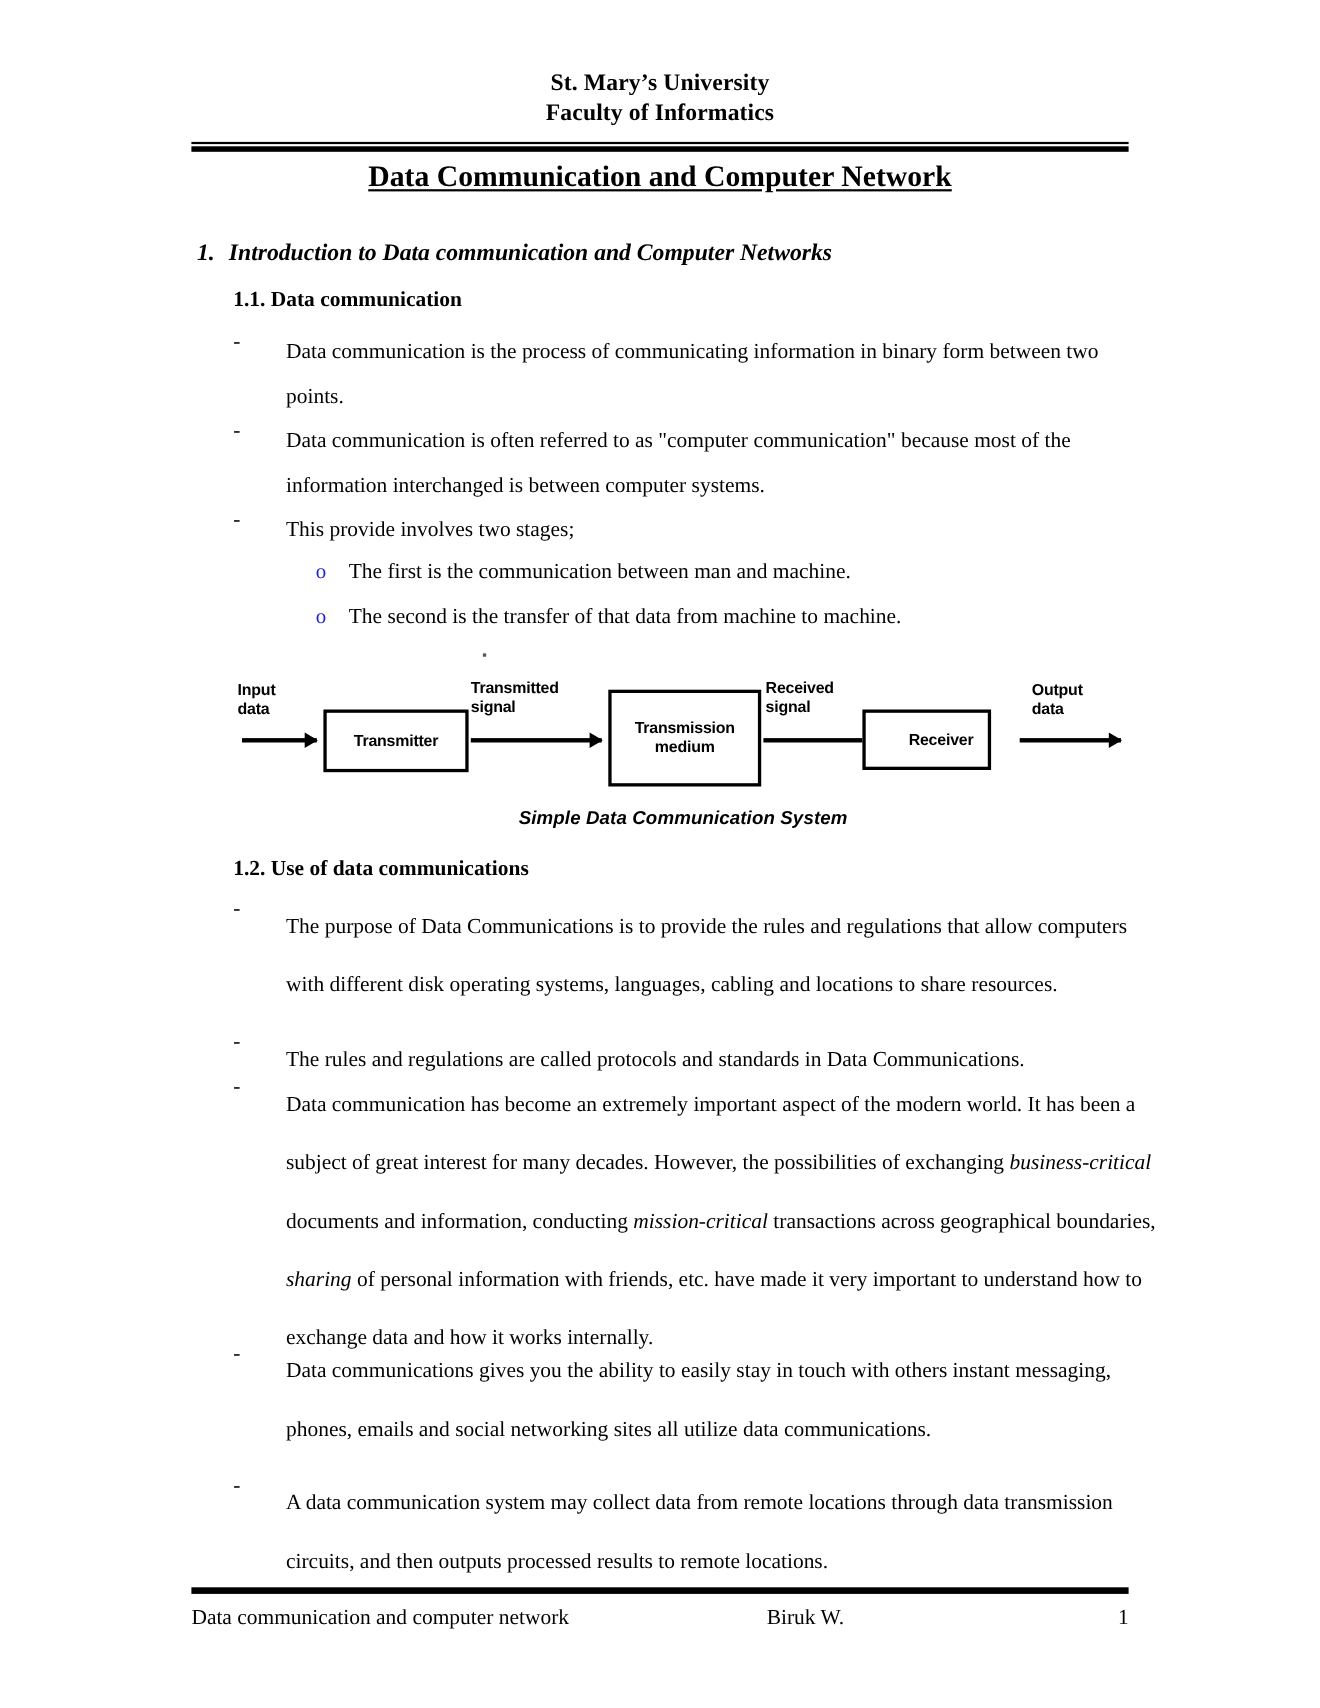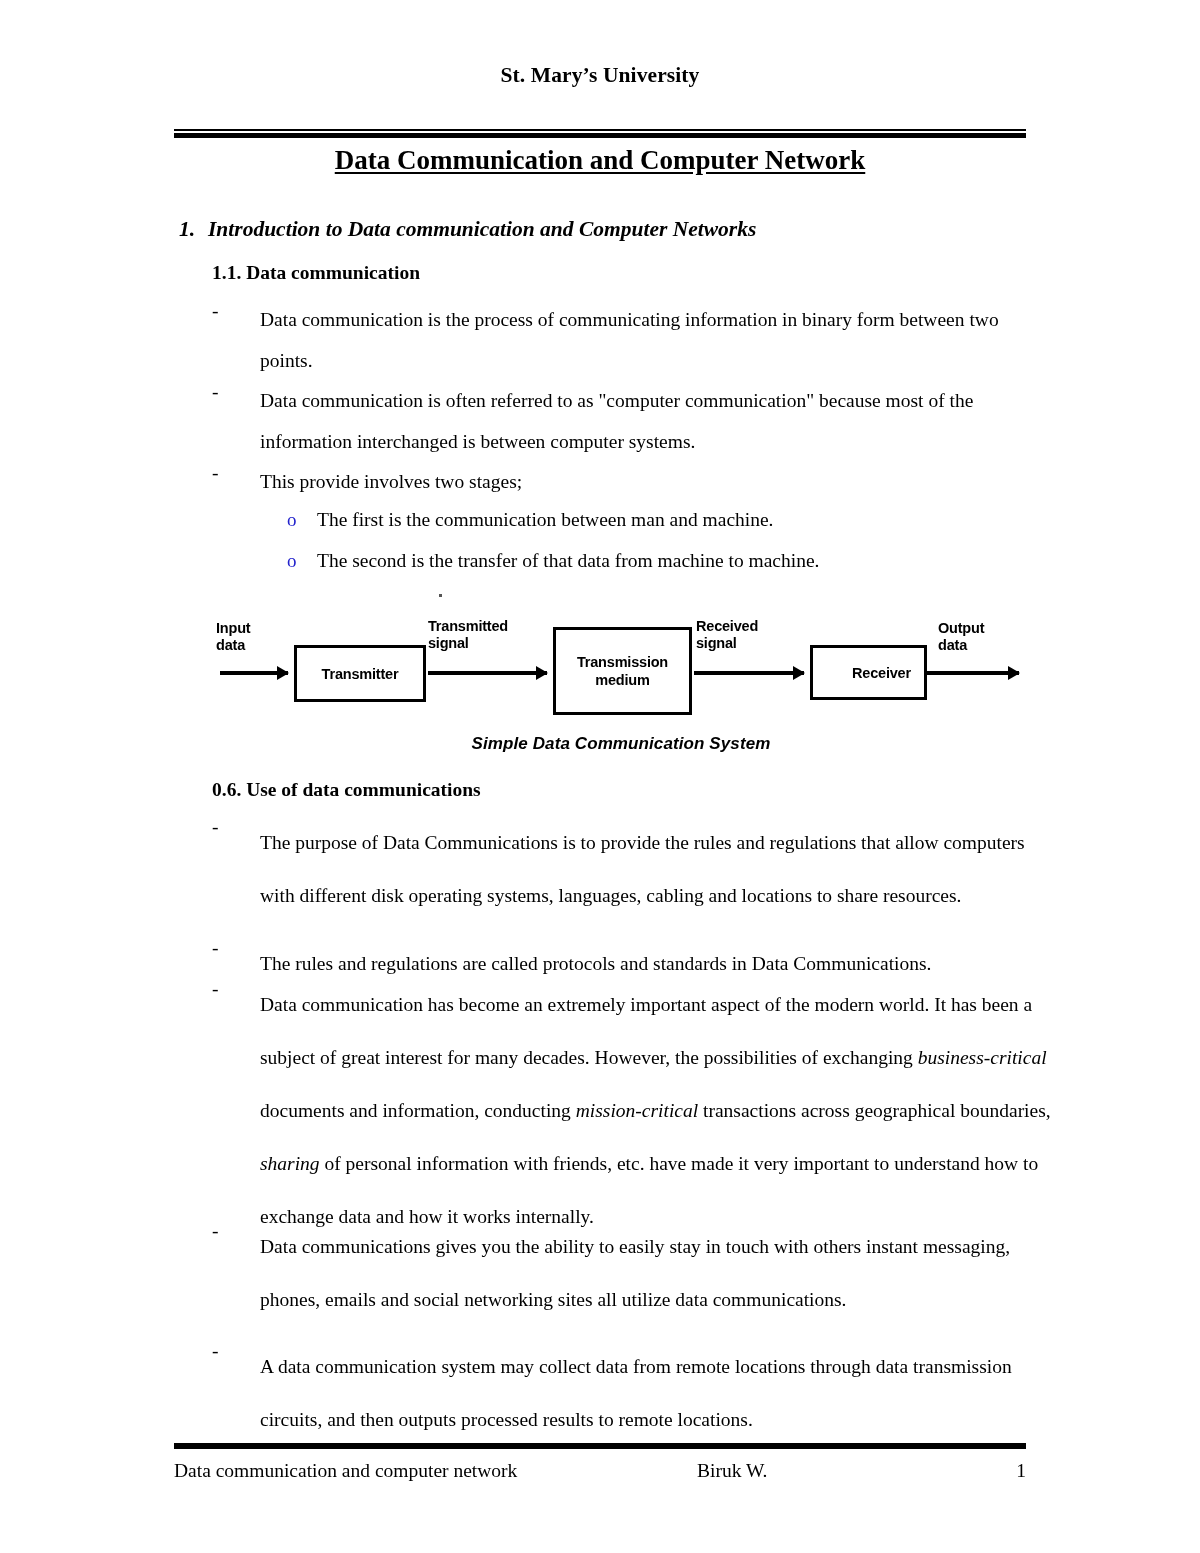--- a/index.html
+++ b/index.html
@@ -226,20 +226,21 @@
   .footer .f-center { position: absolute; left: 523px; }
   .footer .f-right  { position: absolute; right: 0; }
 </style>
 </head>
 <body>
 
 <div class="page">
 
   <div class="doc-header">
     <div class="line">St. Mary’s University</div>
+    <div class="line">Faculty of Informatics</div>
   </div>
 
   <div class="rule-double">
     <div class="thin"></div>
     <div class="thick"></div>
   </div>
 
   <div class="doc-title">Data Communication and Computer Network</div>
 
   <div class="h1" style="top:216px;">
@@ -299,34 +300,34 @@
         <span>medium</span>
       </div>
     </div>
 
     <div class="dg-label" style="left:480px; top:6px; width:118px;">
       <span>Received</span><br>
       <span>signal</span>
     </div>
     <div class="dg-arrow" style="left:478px; top:59px; width:110px;"></div>
 
-    <div class="dg-box" style="left:594px; top:33px; width:117px; height:55px;padding-left:26px;">
+    <div class="dg-box" style="left:568px; top:33px; width:117px; height:55px;padding-left:26px;">
       <span>Receiver</span>
     </div>
 
     <div class="dg-label" style="left:722px; top:8px; width:74px;">
       <span>Output</span><br>
       <span>data</span>
     </div>
     <div class="dg-arrow" style="left:711px; top:59px; width:92px;"></div>
 
     <div class="dg-caption">Simple Data Communication System</div>
   </div>
 
-  <div class="h2" style="top:778px;">0.6. Use of data communications</div>
+  <div class="h2" style="top:778px;">1.2. Use of data communications</div>
 
   <div class="bullet lh-tight" style="top:816px;">
     <span class="marker">-</span>
     <span class="btext">The purpose of Data Communications is to provide the rules and regulations that allow computers with different disk operating systems, languages, cabling and locations to share resources.</span>
   </div>
 
   <div class="bullet lh-tight" style="top:937px;">
     <span class="marker">-</span>
     <span class="btext">The rules and regulations are called protocols and standards in Data Communications.</span>
   </div>

